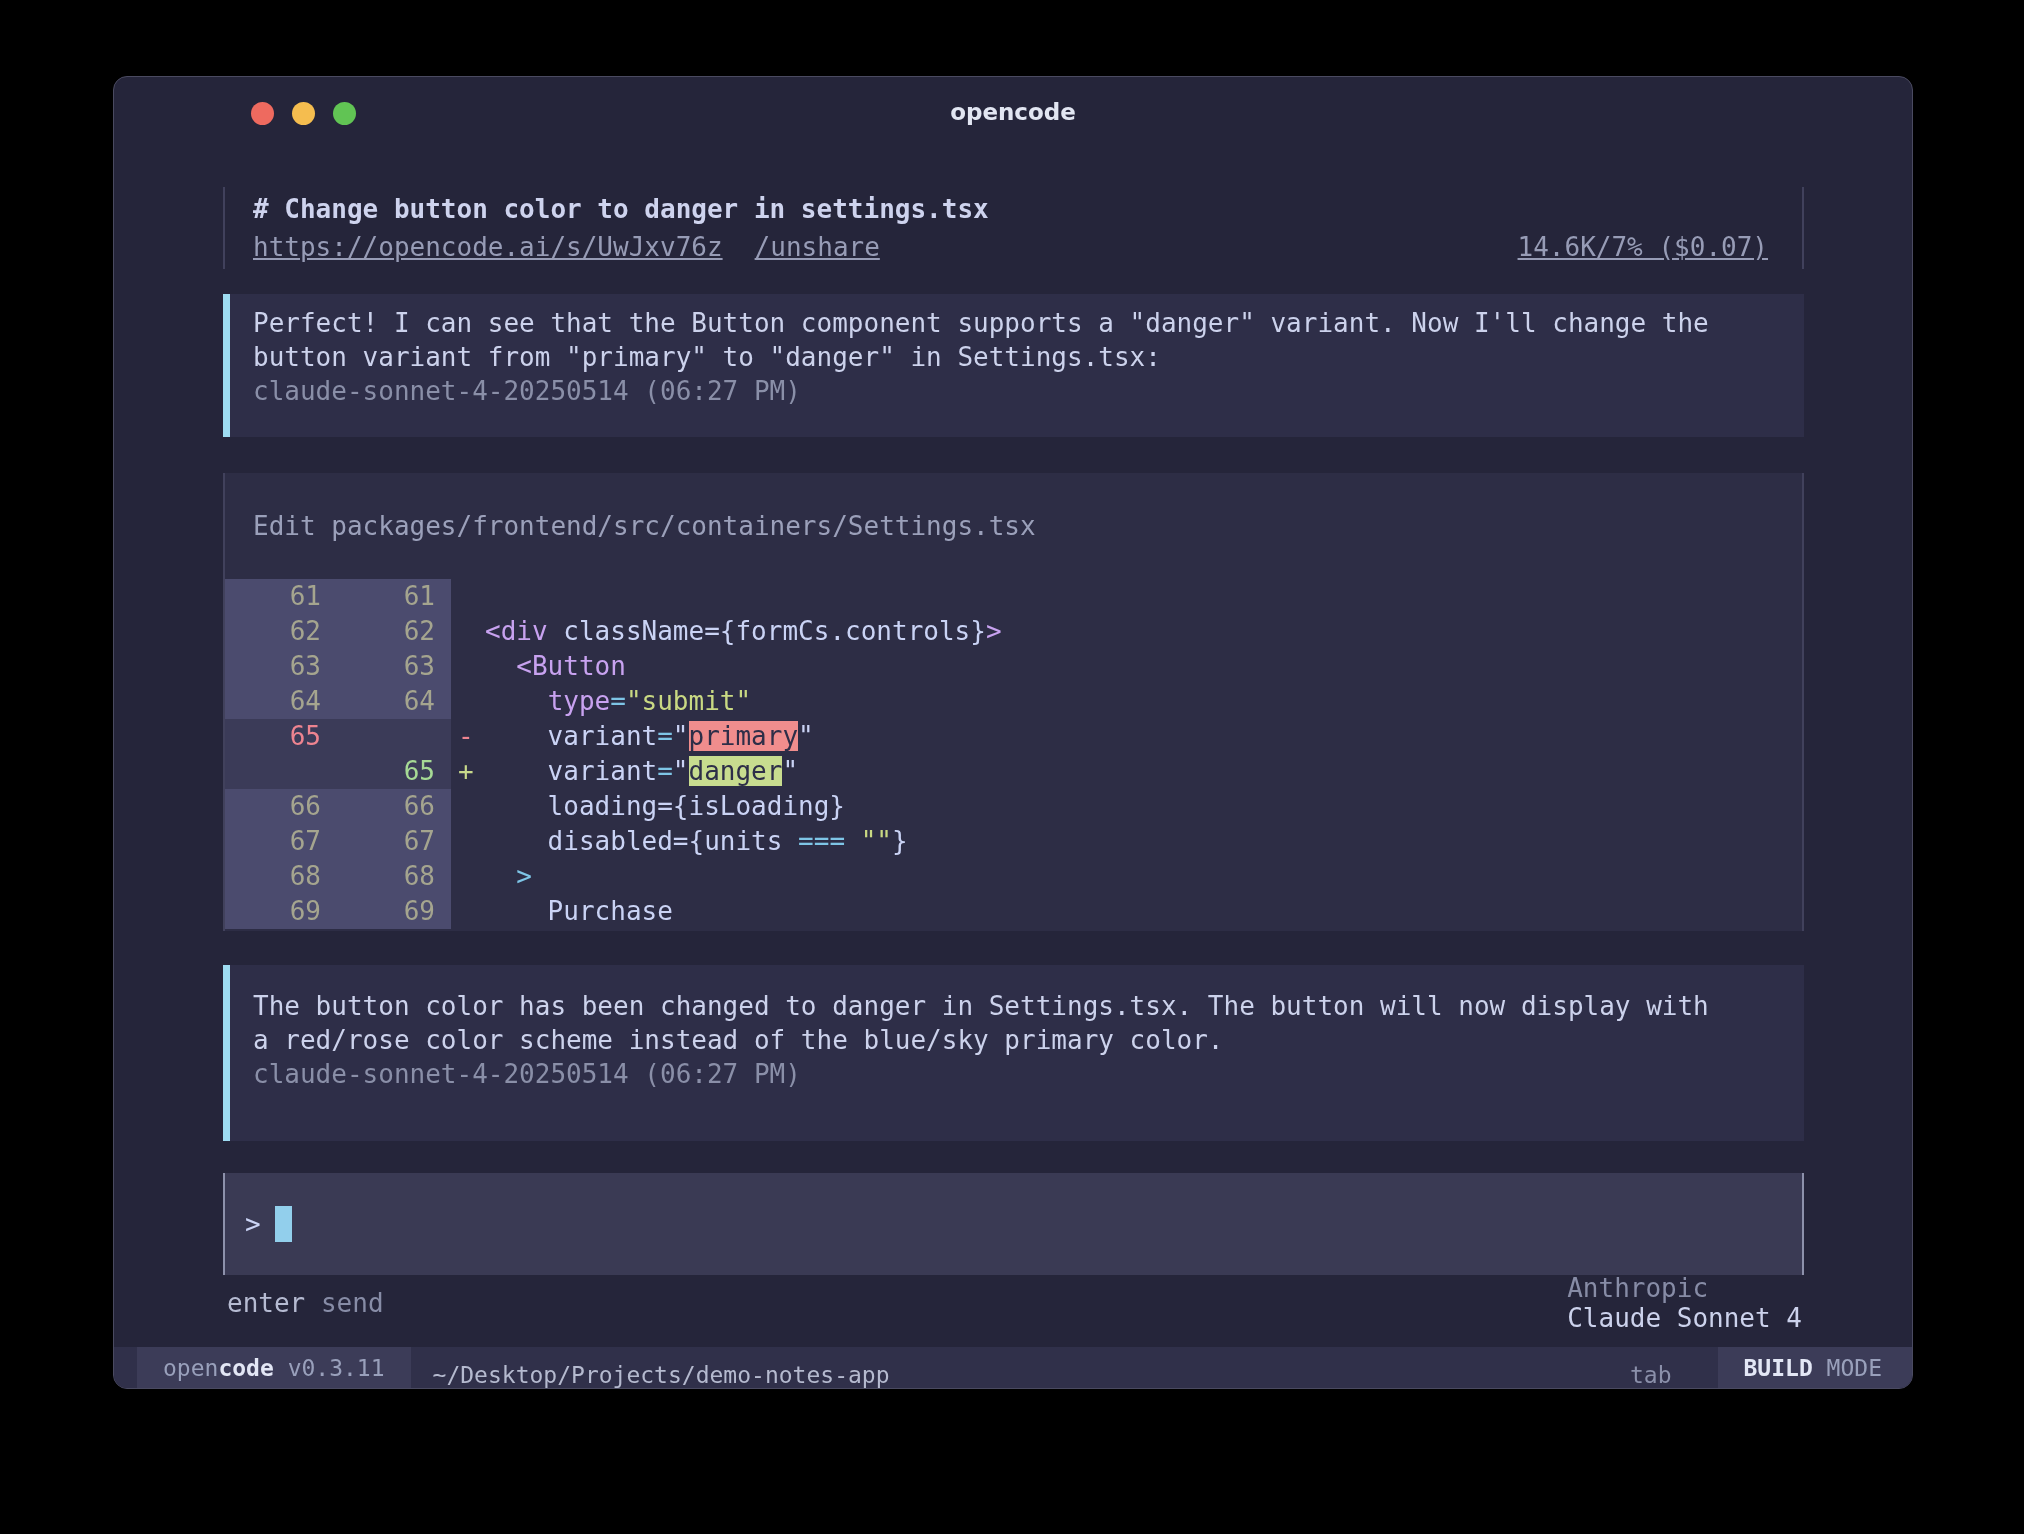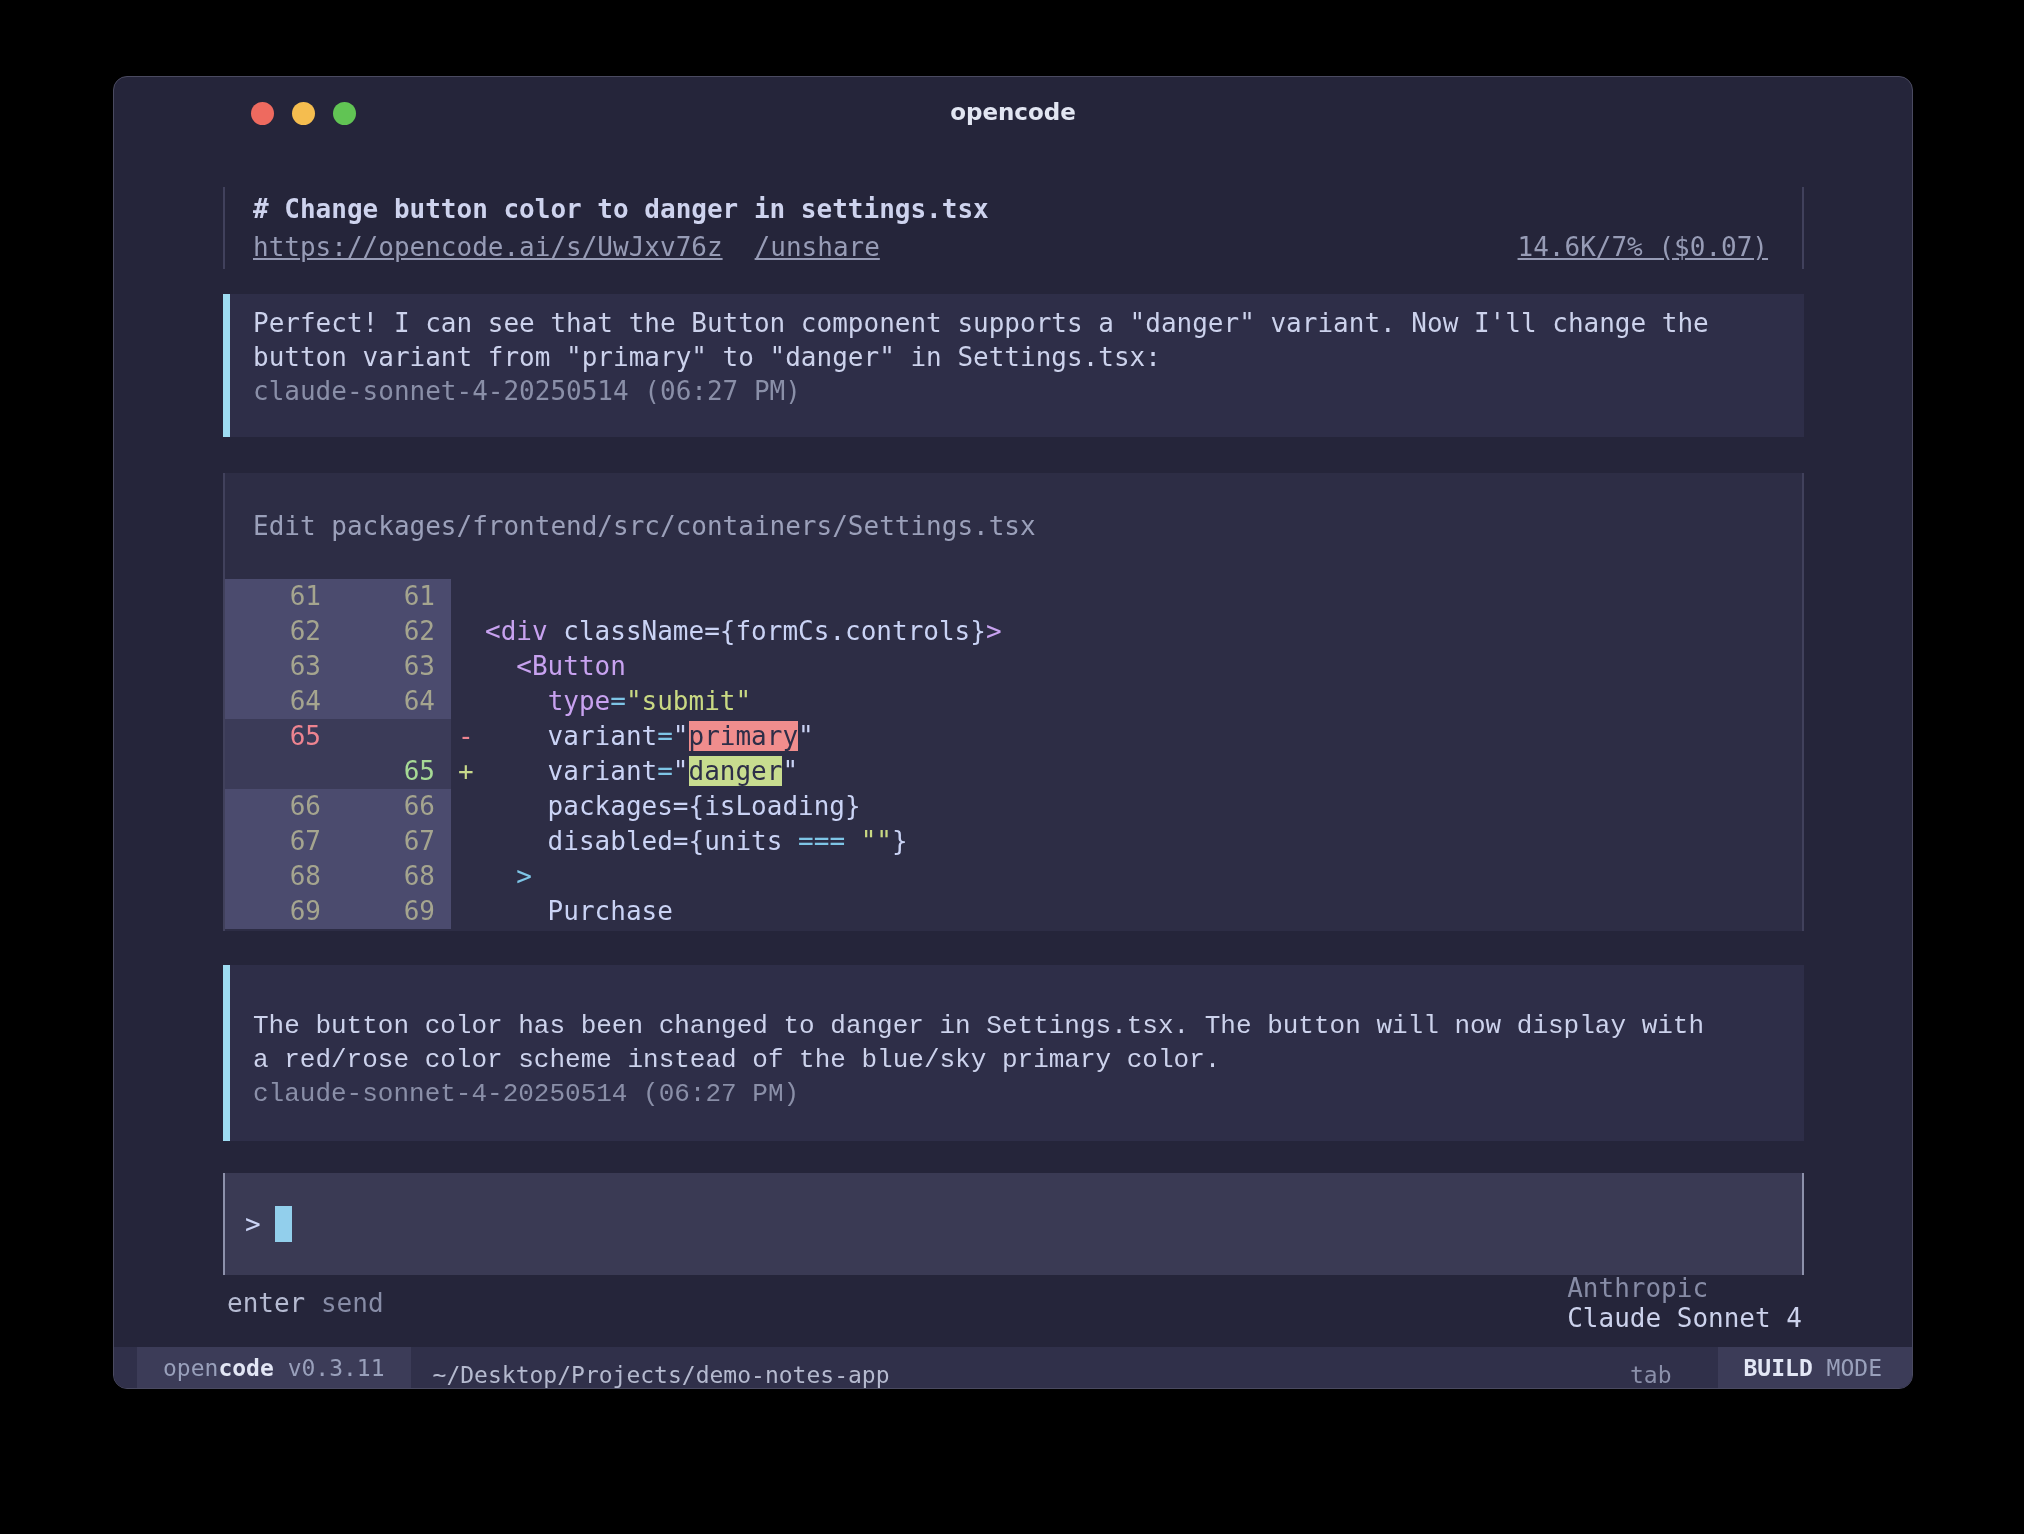--- a/index.html
+++ b/index.html
@@ -29,21 +29,21 @@
   .unshare { margin-left:32px; }
 
   
   .msg { background:#2e2e48; }
   .msg .accent { position:absolute; left:0; top:0; bottom:0; width:7px; }
   .msg-inner { padding:12px 30px 0 30px; }
   .msg-line { font-size:26px; line-height:34px; color:#ccd2ec; white-space:pre; }
   .msg-meta { font-size:26px; line-height:34px; color:#8a8fa8; white-space:pre; }
   .msg1 { top:217px; height:143px; }
   .msg2 { top:888px; height:176px; }
-  .msg2 .msg-inner { padding-top:44px;font-family:Liberation Mono, monospace; }
+  .msg2 .msg-inner { padding-top:24px; }
 
   
   .edit-block { top:396px; height:458px; background:#2d2d45;
                 border-left:2px solid #41415c; border-right:2px solid #41415c; }
   .edit-header { height:106px; display:flex; align-items:center; padding-left:28px;
                  font-size:26px; color:#9ba0ba; white-space:pre; }
   .diff-row { display:flex; height:35px; font-size:26px; line-height:35px; white-space:pre; }
   .gutter { width:226px; display:flex; flex:none; }
   .diff-row.context .gutter { background:#4b4b6e; }
   .diff-row.del .gutter, .diff-row.add .gutter { background:#3b3b58; }
@@ -123,21 +123,21 @@
 
   <div class="col edit-block">
     <div class="edit-header">Edit packages/frontend/src/containers/Settings.tsx</div>
     <div>
         <div class="diff-row context"><span class="gutter"><span class="gnum old">61</span><span class="gnum new">61</span></span><span class="marker"></span><span class="code"></span></div>
         <div class="diff-row context"><span class="gutter"><span class="gnum old">62</span><span class="gnum new">62</span></span><span class="marker"></span><span class="code"><span class="tk-mauve">&lt;div</span><span class="tk-lav"> className={formCs.controls}</span><span class="tk-mauve">&gt;</span></span></div>
         <div class="diff-row context"><span class="gutter"><span class="gnum old">63</span><span class="gnum new">63</span></span><span class="marker"></span><span class="code"><span class="tk-mauve">  &lt;Button</span></span></div>
         <div class="diff-row context"><span class="gutter"><span class="gnum old">64</span><span class="gnum new">64</span></span><span class="marker"></span><span class="code"><span class="tk-lav">    </span><span class="tk-mauve">type</span><span class="tk-cyan">=</span><span class="tk-green">"submit"</span></span></div>
         <div class="diff-row del"><span class="gutter"><span class="gnum old">65</span><span class="gnum new"></span></span><span class="marker">-</span><span class="code"><span class="tk-lav">    variant</span><span class="tk-cyan">=</span><span class="tk-lav">"</span><span class="tk-delhl">primary</span><span class="tk-lav">"</span></span></div>
         <div class="diff-row add"><span class="gutter"><span class="gnum old"></span><span class="gnum new">65</span></span><span class="marker">+</span><span class="code"><span class="tk-lav">    variant</span><span class="tk-cyan">=</span><span class="tk-lav">"</span><span class="tk-addhl">danger</span><span class="tk-lav">"</span></span></div>
-        <div class="diff-row context"><span class="gutter"><span class="gnum old">66</span><span class="gnum new">66</span></span><span class="marker"></span><span class="code"><span class="tk-lav">    packages={isLoading}</span></span></div>
+        <div class="diff-row context"><span class="gutter"><span class="gnum old">66</span><span class="gnum new">66</span></span><span class="marker"></span><span class="code"><span class="tk-lav">    loading={isLoading}</span></span></div>
         <div class="diff-row context"><span class="gutter"><span class="gnum old">67</span><span class="gnum new">67</span></span><span class="marker"></span><span class="code"><span class="tk-lav">    disabled={units </span><span class="tk-cyan">===</span><span class="tk-lav"> </span><span class="tk-green">""</span><span class="tk-lav">}</span></span></div>
         <div class="diff-row context"><span class="gutter"><span class="gnum old">68</span><span class="gnum new">68</span></span><span class="marker"></span><span class="code"><span class="tk-cyan">  &gt;</span></span></div>
         <div class="diff-row context"><span class="gutter"><span class="gnum old">69</span><span class="gnum new">69</span></span><span class="marker"></span><span class="code"><span class="tk-lav">    Purchase</span></span></div>
       </div>
   </div>
 
   <div class="col msg msg2">
     <div class="accent" style="background: rgb(158, 220, 242);"></div>
     <div class="msg-inner">
       <div class="msg-line">The button color has been changed to danger in Settings.tsx. The button will now display with</div>

